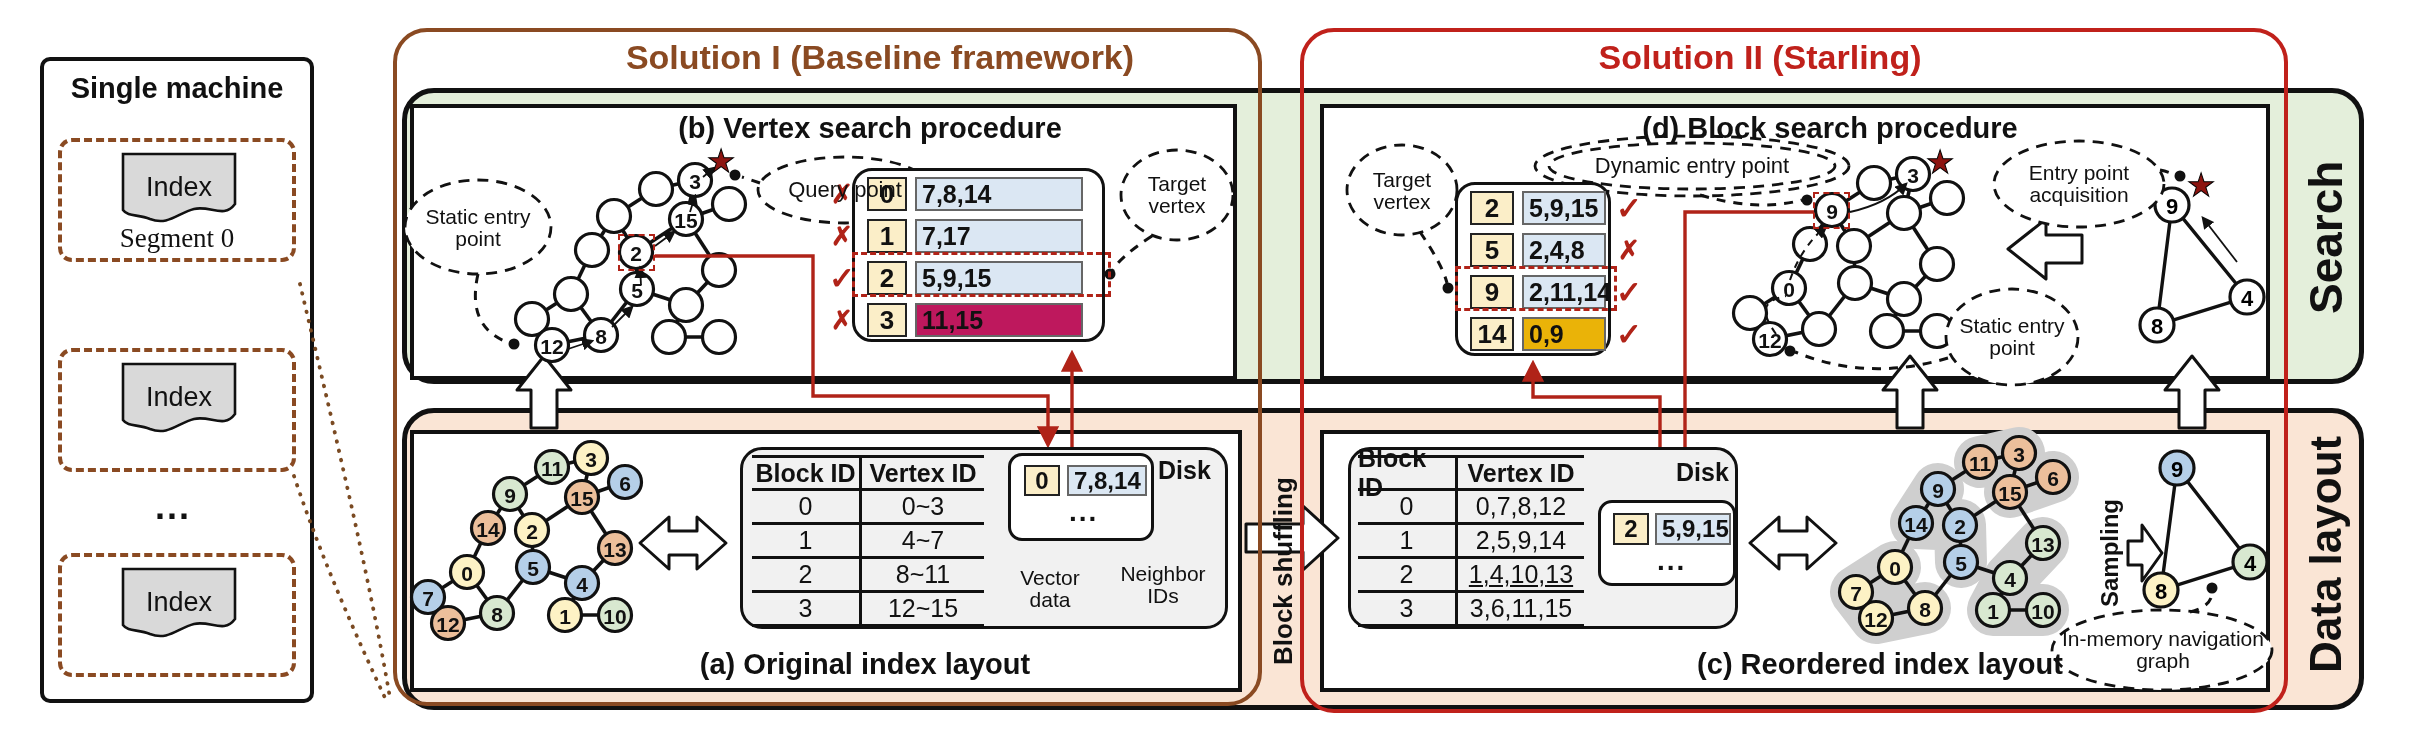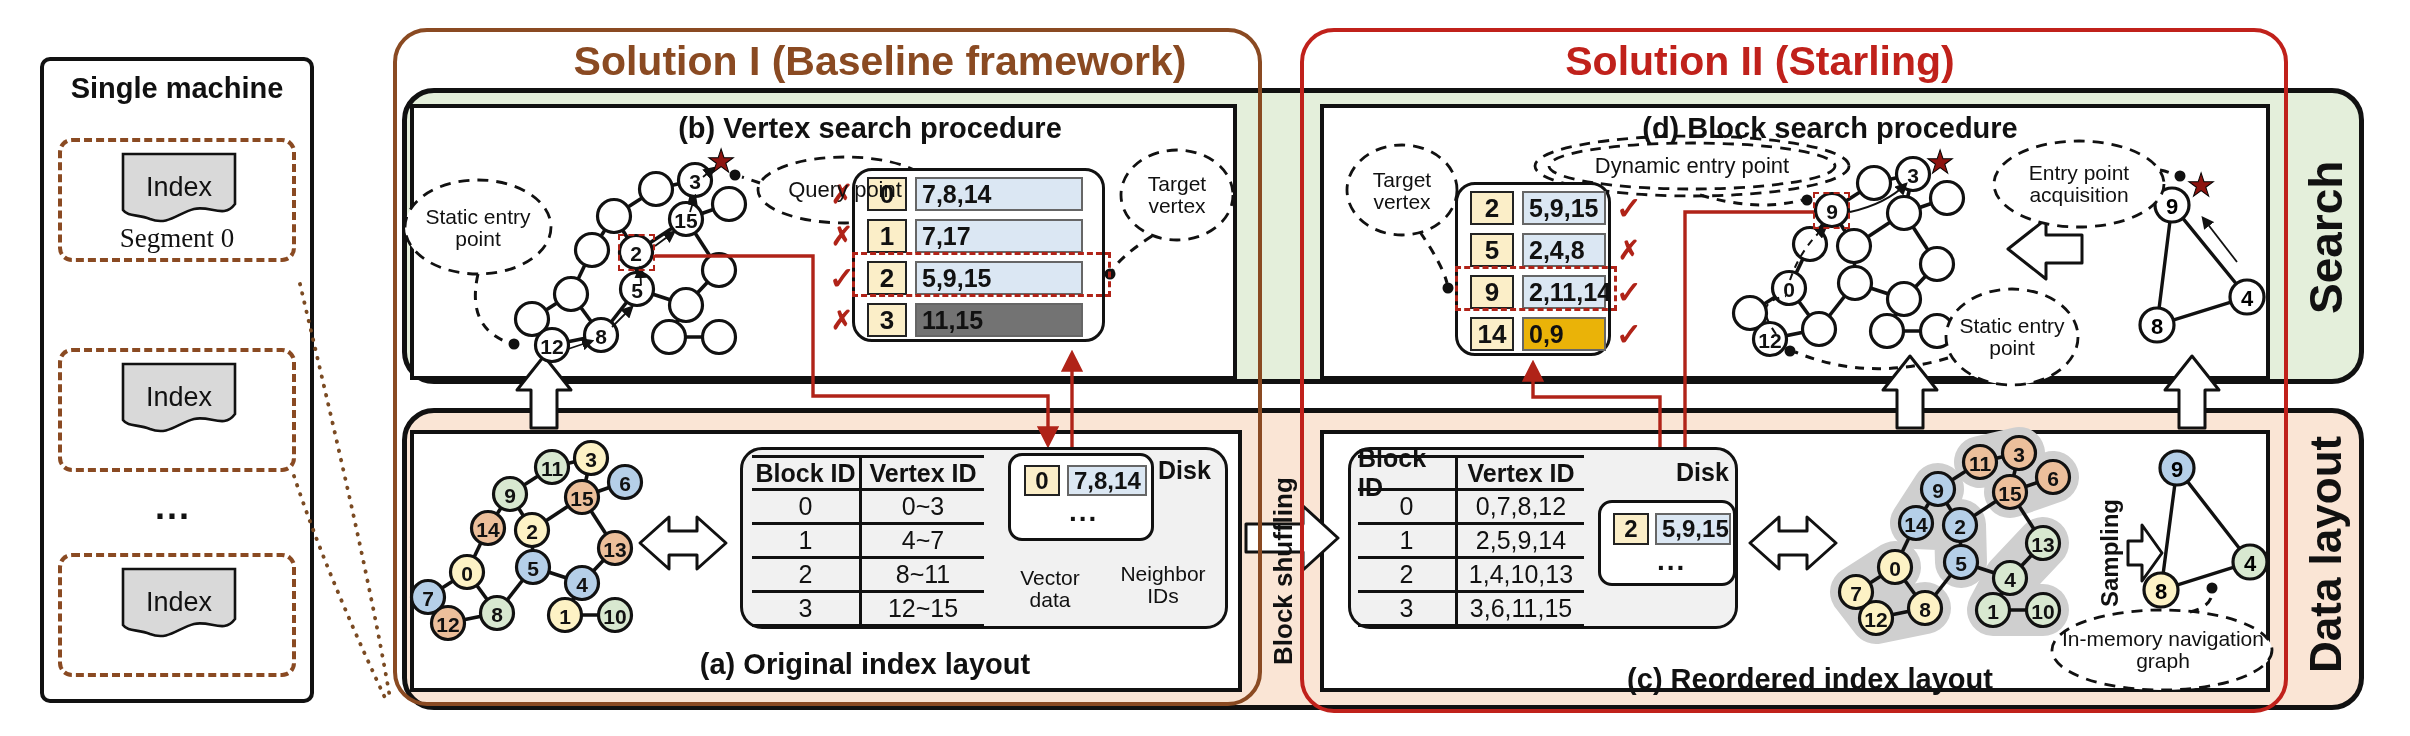--- a/index.html
+++ b/index.html
@@ -2,21 +2,21 @@
 <html><head>
 <meta charset="utf-8">
 <style>
   html,body{margin:0;padding:0;background:#fff;}
   body{width:2410px;height:736px;position:relative;overflow:hidden;
        font-family:"Liberation Sans", sans-serif;color:#111;}
   .abs{position:absolute;}
   .band{border:5px solid #111;border-radius:32px;box-sizing:border-box;}
   .panel{background:#fff;border:4px solid #111;box-sizing:border-box;}
   .sol-rect{border:4.5px solid;border-radius:34px;box-sizing:border-box;background:transparent;pointer-events:none;}
-  .sol-title{font-weight:bold;font-size:41px;text-align:center;white-space:nowrap;}
+  .sol-title{font-weight:bold;font-size:34px;text-align:center;white-space:nowrap;}
   .panel-title{font-weight:bold;font-size:29px;text-align:center;white-space:nowrap;}
   .caption{font-weight:bold;font-size:29px;text-align:center;white-space:nowrap;}
   .vtext{writing-mode:vertical-rl;transform:rotate(180deg);display:flex;align-items:center;justify-content:center;text-align:center;}
   .callout{display:flex;align-items:center;justify-content:center;text-align:center;
            font-size:21px;line-height:1.05;z-index:3;}
   .graybox{background:#f1f1f1;border:3.5px solid #111;border-radius:22px;box-sizing:border-box;}
   .diskbox{background:#fff;border:3px solid #111;border-radius:14px;box-sizing:border-box;}
   .idcell{border:2.5px solid #222;display:flex;align-items:center;justify-content:center;
           font-weight:600;box-sizing:border-box;}
   .valcell{border:2px solid #666;display:flex;align-items:center;justify-content:flex-start;
@@ -351,21 +351,21 @@
     <path d="M1948,358 Q1868,382 1795,352" fill="none" stroke="#111" stroke-width="3" stroke-dasharray="9 8"></path>
     <path d="M2160,170 Q2170,172 2176,176" fill="none" stroke="#111" stroke-width="3" stroke-dasharray="9 8"></path>
     <path d="M2190,612 Q2213,606 2212,591" fill="none" stroke="#111" stroke-width="3" stroke-dasharray="9 8"></path>
     <path d="M1040,497 L1045,552" fill="none" stroke="#111" stroke-width="3" stroke-dasharray="9 8"></path>
     <path d="M1104,497 L1148,548" fill="none" stroke="#111" stroke-width="3" stroke-dasharray="9 8"></path>
   </svg>
 
 <div class="abs panel-title" style="left:570px;top:112px;width:600px;z-index:3;">(b) Vertex search procedure</div>
 <div class="abs panel-title" style="left:1530px;top:112px;width:600px;z-index:3;">(d) Block search procedure</div>
 <div class="abs caption" style="left:565px;top:648px;width:600px;z-index:3;">(a) Original index layout</div>
-<div class="abs caption" style="left:1510px;top:648px;width:600px;z-index:3;margin-top:15px;">(c) Reordered index layout</div>
+<div class="abs caption" style="left:1580px;top:648px;width:600px;z-index:3;">(c) Reordered index layout</div>
 
 <div class="abs vtext" style="left:2286px;top:96px;width:80px;height:282px;font-size:46px;font-weight:bold;z-index:3;">Search</div>
 <div class="abs vtext" style="left:2286px;top:404px;width:80px;height:300px;font-size:44px;font-weight:bold;z-index:3;">Data layout</div>
 <div class="abs vtext" style="left:1262px;top:452px;width:42px;height:238px;font-size:26px;font-weight:600;z-index:3;">Block shuffling</div>
 <div class="abs vtext" style="left:2090px;top:492px;width:40px;height:122px;font-size:24px;font-weight:600;z-index:3;">Sampling</div>
 
 <div class="abs callout" style="left:410px;top:184px;width:136px;height:88px;">Static entry point</div>
 <div class="abs callout" style="left:762px;top:160px;width:166px;height:60px;font-size:22px;">Query point</div>
 <div class="abs callout" style="left:1126px;top:152px;width:102px;height:86px;">Target vertex</div>
 <div class="abs callout" style="left:1351px;top:148px;width:102px;height:86px;">Target vertex</div>
@@ -408,21 +408,21 @@
     <div class="trow" style="height: 34px;">
       <div class="tcell" style="width: 100px; border-right: 3px solid rgb(17, 17, 17);">0</div>
       <div class="tcell" style="flex: 1 1 0%;">0,7,8,12</div>
     </div>
     <div class="trow" style="height: 34px;">
       <div class="tcell" style="width: 100px; border-right: 3px solid rgb(17, 17, 17);">1</div>
       <div class="tcell" style="flex: 1 1 0%;">2,5,9,14</div>
     </div>
     <div class="trow" style="height: 34px;">
       <div class="tcell" style="width: 100px; border-right: 3px solid rgb(17, 17, 17);">2</div>
-      <div class="tcell" style="flex: 1 1 0%;">1,4,10,13</div>
+      <div class="tcell" style="flex: 1 1 0%; text-decoration: underline;">1,4,10,13</div>
     </div>
     <div class="trow" style="height: 34px;">
       <div class="tcell" style="width: 100px; border-right: 3px solid rgb(17, 17, 17);">3</div>
       <div class="tcell" style="flex: 1 1 0%;">3,6,11,15</div>
     </div>
   </div>
 <div class="abs" style="left:1158px;top:456px;width:64px;font-weight:bold;font-size:25px;z-index:3;">Disk</div>
 <div class="abs" style="left:1676px;top:458px;width:64px;font-weight:bold;font-size:25px;z-index:3;">Disk</div>
 
 <div class="abs diskbox" style="left:1008px;top:453px;width:146px;height:88px;z-index:3;">
@@ -447,21 +447,21 @@
       <div class="valcell" style="position: absolute; left: 60px; top: 0px; width: 168px; height: 34px; background: rgb(219, 231, 243); font-size: 25px;">7,17</div>
       <div class="mark" style="position: absolute; top: 0px; height: 34px; width: 30px; color: rgb(176, 35, 24); left: -28px; font-size: 26px;">✗</div>
     </div>
     <div style="position: absolute; left: 0px; top: 90px; width: 100%; height: 34px;">
       <div class="idcell" style="position: absolute; left: 12px; top: 0px; width: 40px; height: 34px; background: rgb(251, 238, 200); font-size: 26px;">2</div>
       <div class="valcell" style="position: absolute; left: 60px; top: 0px; width: 168px; height: 34px; background: rgb(219, 231, 243); font-size: 25px;">5,9,15</div>
       <div class="mark" style="position: absolute; top: 0px; height: 34px; width: 30px; color: rgb(176, 35, 24); left: -28px; font-size: 31px;">✓</div>
     </div>
     <div style="position: absolute; left: 0px; top: 132px; width: 100%; height: 34px;">
       <div class="idcell" style="position: absolute; left: 12px; top: 0px; width: 40px; height: 34px; background: rgb(251, 238, 200); font-size: 26px;">3</div>
-      <div class="valcell" style="position: absolute; left: 60px; top: 0px; width: 168px; height: 34px; background: #737373; font-size: 25px;">11,15</div>
+      <div class="valcell" style="position: absolute; left: 60px; top: 0px; width: 168px; height: 34px; background: #be185d; font-size: 25px;">11,15</div>
       <div class="mark" style="position: absolute; top: 0px; height: 34px; width: 30px; color: rgb(176, 35, 24); left: -28px; font-size: 26px;">✗</div>
     </div>
   </div>
 <div class="abs" id="list-d" style="left:1455px;top:182px;width:156px;height:174px;background:#fff;border:3.5px solid #111;border-radius:20px;z-index:2;box-sizing:border-box;">
     <div style="position: absolute; left: 0px; top: 6px; width: 100%; height: 34px;">
       <div class="idcell" style="position: absolute; left: 12px; top: 0px; width: 44px; height: 34px; background: rgb(251, 238, 200); font-size: 26px;">2</div>
       <div class="valcell" style="position: absolute; left: 64px; top: 0px; width: 84px; height: 34px; background: rgb(219, 231, 243); font-size: 25px;">5,9,15</div>
       <div class="mark" style="position: absolute; top: 0px; height: 34px; width: 30px; color: rgb(176, 35, 24); right: -36px; font-size: 31px;">✓</div>
     </div>
     <div style="position: absolute; left: 0px; top: 48px; width: 100%; height: 34px;">

